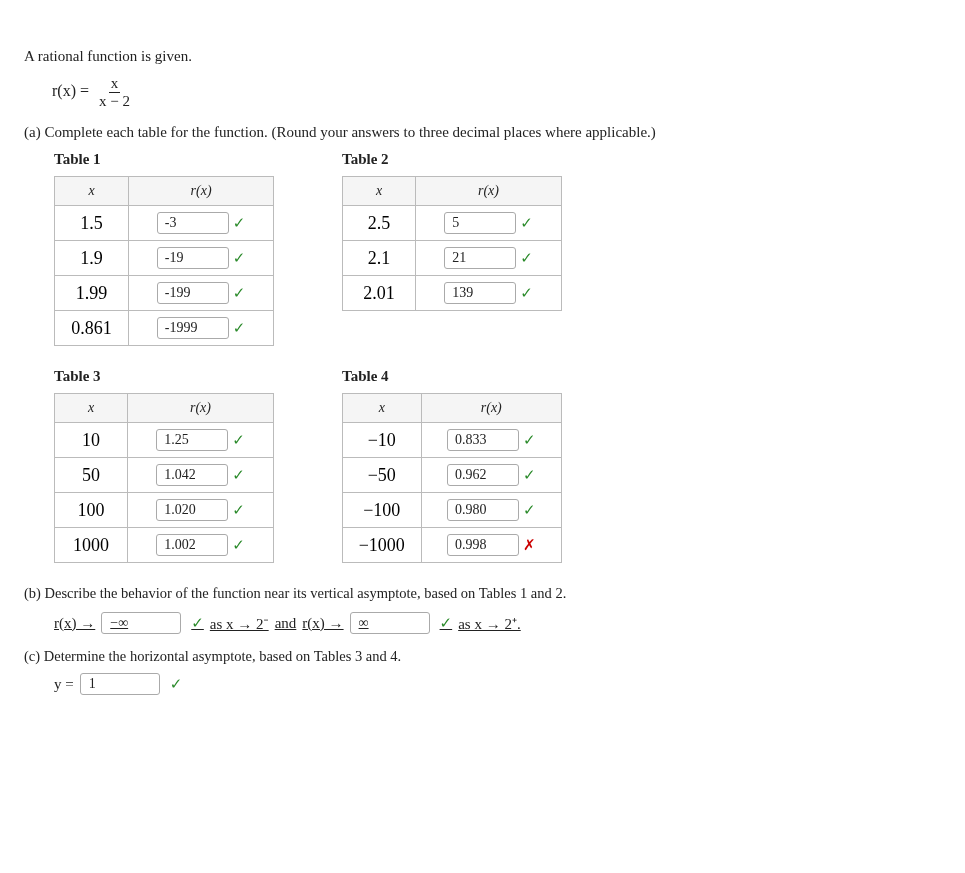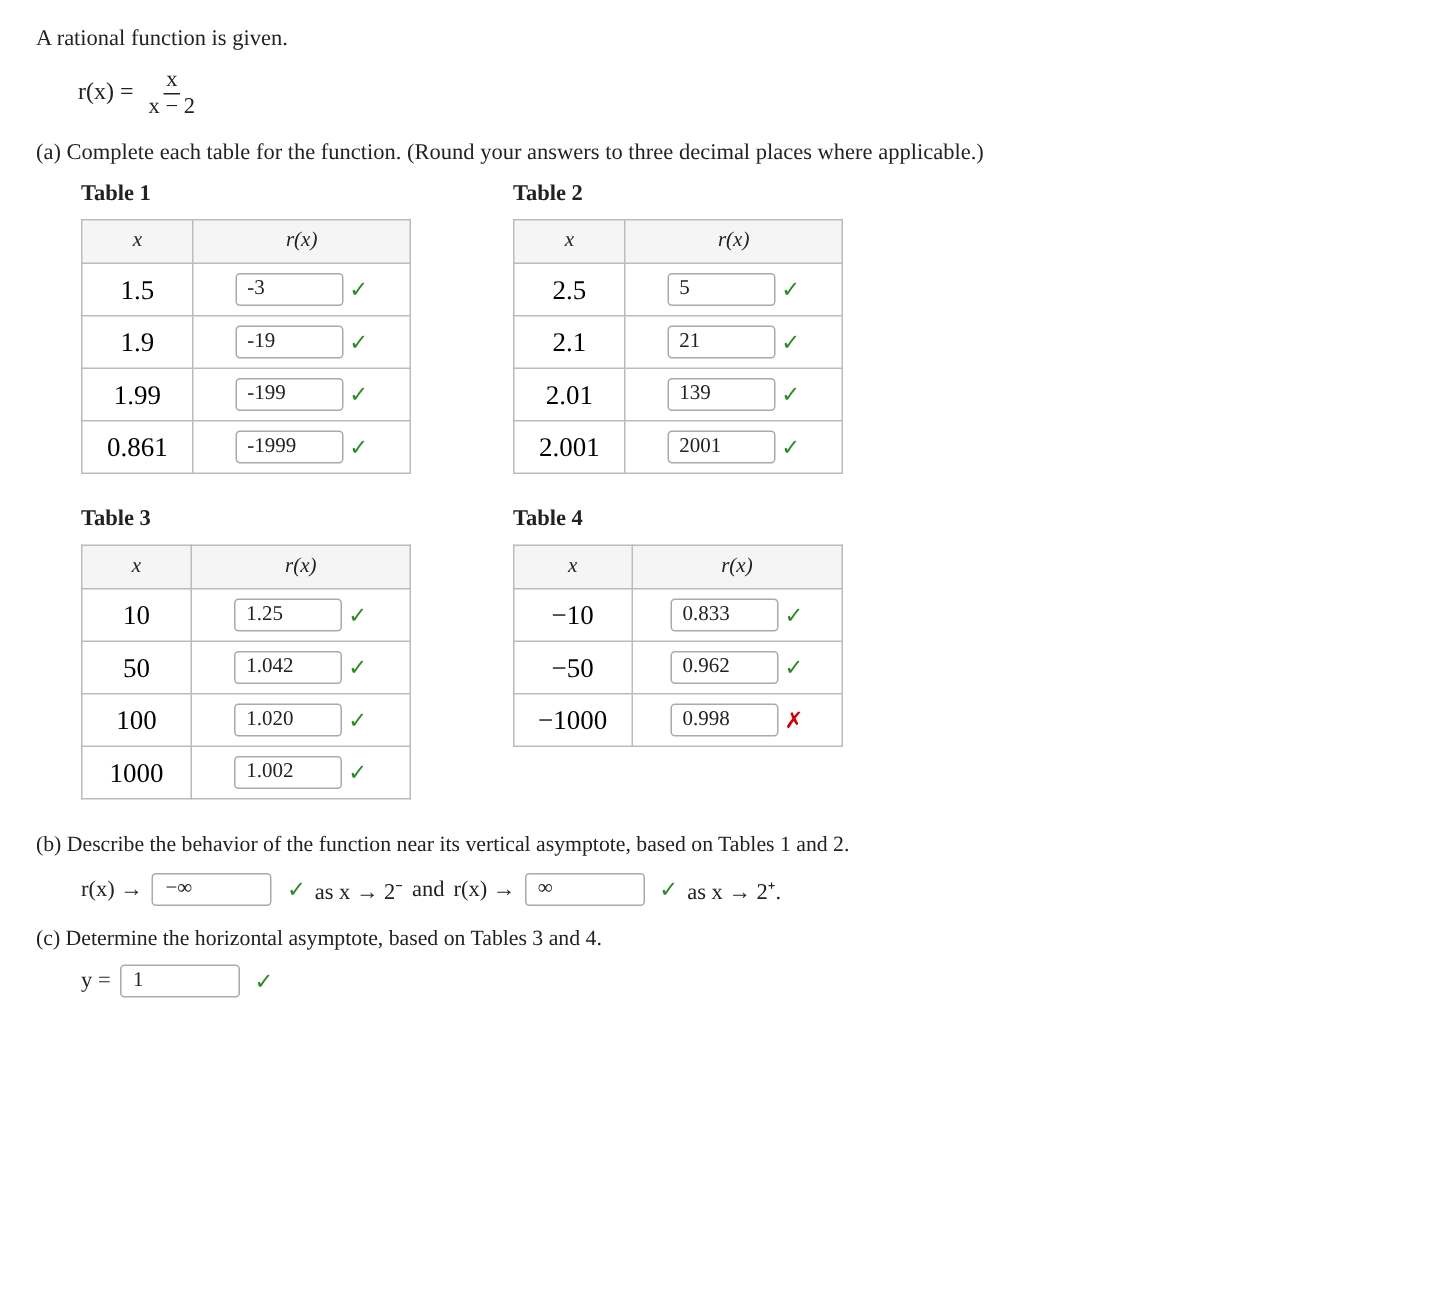--- a/index.html
+++ b/index.html
@@ -8,20 +8,21 @@
       font-size: 15px;
       background: #fff;
       color: #222;
       padding: 18px 24px;
       width: 965px;
       min-height: 873px;
     }
     .intro-text {
       font-size: 15px;
       margin-bottom: 10px;
+      margin-top: 30px;
     }
     .function-display {
       margin: 6px 0 14px 28px;
       font-size: 16px;
     }
     .fraction {
       display: inline-flex;
       flex-direction: column;
       align-items: center;
       vertical-align: middle;
@@ -107,20 +108,21 @@
       margin: 12px 0 6px 0;
       font-size: 14.5px;
     }
     .part-b-row {
       display: flex;
       align-items: center;
       gap: 6px;
       margin: 10px 0 6px 30px;
       flex-wrap: wrap;
       font-size: 15px;
+      text-decoration: underline;
     }
     .arrow-text {
       font-size: 15px;
     }
     .input-inline {
       display: inline-block;
       border: 1px solid #aaa;
       border-radius: 3px;
       padding: 2px 8px;
       min-width: 80px;
@@ -236,29 +238,20 @@
           </tr>
           <tr>
             <td class="x-val">2.01</td>
             <td class="rx-cell">
               <div class="input-with-check">
                 <span class="input-box">139</span>
                 <span class="check-green">✓</span>
               </div>
             </td>
           </tr>
-          <tr>
-            <td class="x-val">2.001</td>
-            <td class="rx-cell">
-              <div class="input-with-check">
-                <span class="input-box">2001</span>
-                <span class="check-green">✓</span>
-              </div>
-            </td>
-          </tr>
         </tbody>
     </table>
   </div>
 </div>
 
 <div class="tables-row">
 
   <div class="table-block">
     <div class="table-title">Table 3</div>
     <table>
@@ -326,20 +319,29 @@
                 <span class="input-box">0.833</span>
                 <span class="check-green">✓</span>
               </div>
             </td>
           </tr>
           <tr>
             <td class="x-val">−50</td>
             <td class="rx-cell">
               <div class="input-with-check">
                 <span class="input-box">0.962</span>
+                <span class="check-green">✓</span>
+              </div>
+            </td>
+          </tr>
+          <tr>
+            <td class="x-val">−100</td>
+            <td class="rx-cell">
+              <div class="input-with-check">
+                <span class="input-box">0.980</span>
                 <span class="check-green">✓</span>
               </div>
             </td>
           </tr>
           <tr>
             <td class="x-val">−1000</td>
             <td class="rx-cell">
               <div class="input-with-check">
                 <span class="input-box">0.998</span>
                 <span class="check-red">✗</span>

